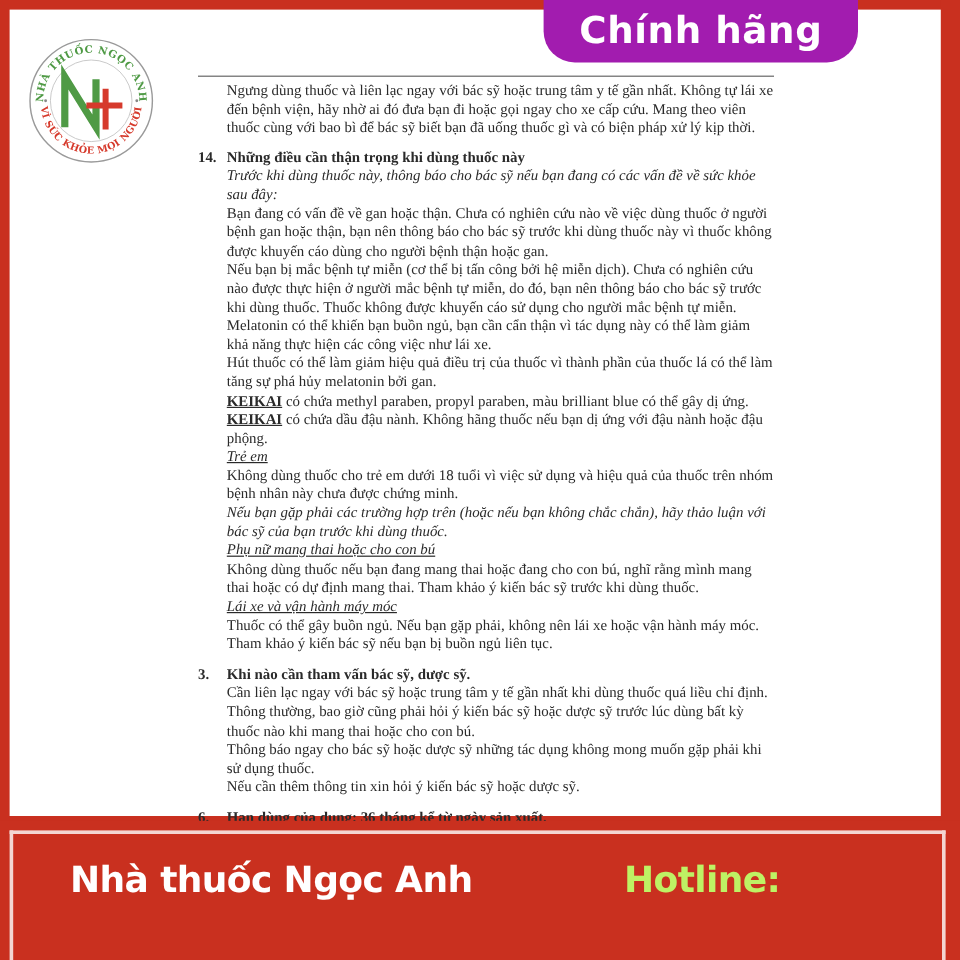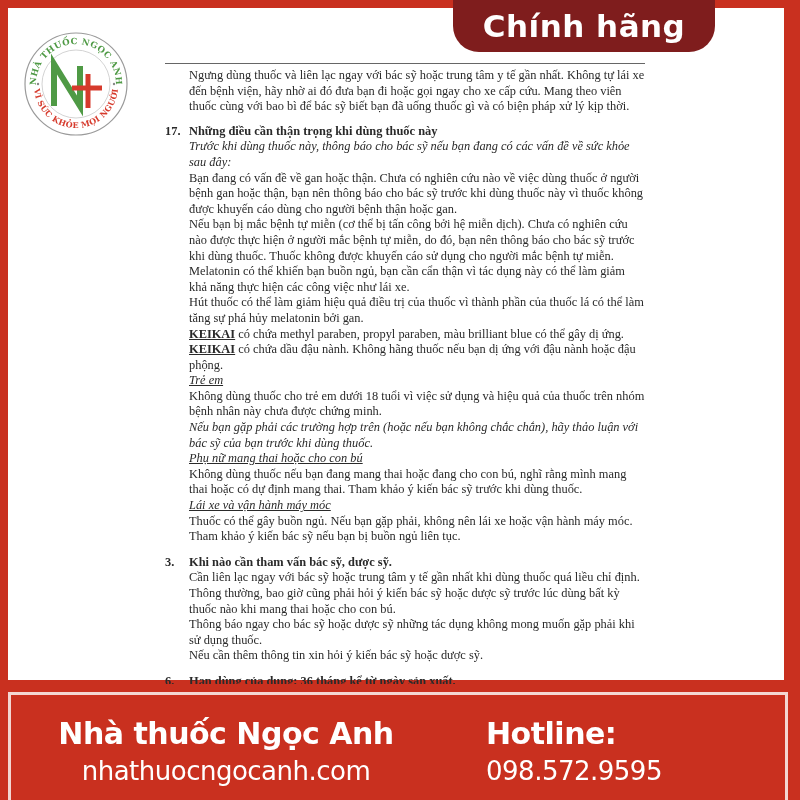--- a/index.html
+++ b/index.html
@@ -10,21 +10,21 @@
   }
   .page {
     position: absolute; left: 8px; top: 8px; width: 784px; height: 672px;
     background: #ffffff; overflow: hidden;
   }
   .right-edge {
     position: absolute; left: 784px; top: 0; width: 16px; height: 690px; background: #c9301f;
   }
   .badge {
     position: absolute; left: 453px; top: 0; width: 262px; height: 52px;
-    background: #7f1d1d; border-radius: 0 0 26px 26px;
+    background: #a21caf; border-radius: 0 0 26px 26px;
     display: flex; align-items: center; justify-content: center;
     color: #fff; font-family: "DejaVu Sans", sans-serif; font-weight: bold;
     font-size: 31px; letter-spacing: 0.5px;
   }
   .logo {
     position: absolute; left: 14px; top: 22px; width: 108px; height: 108px;
   }
   .doc {
     position: absolute; left: 165px; top: 54px; width: 640px;
     font-size: 12.4px; line-height: 15.6px; color: #2a2a2a;
@@ -40,21 +40,21 @@
   .b { font-weight: bold; text-decoration: underline; }
   .footer-strip {
     position: absolute; left: 0; top: 684px; width: 800px; height: 116px; background: #c9301f;
   }
   .footer-inner {
     position: absolute; left: 8px; top: 692px; width: 780px; height: 108px;
     border: 3px solid #f3d6d2; border-bottom: none; box-sizing: border-box;
     background: #c9301f;
   }
   .footer-left { position: absolute; left: 0; top: 20px; width: 430px; text-align: center; color: #fff; font-family: "DejaVu Sans", sans-serif; }
-  .footer-right { position: absolute; left: 475px; top: 20px; width: 260px; color: #ffffff; font-family: "DejaVu Sans", sans-serif; }
+  .footer-right { position: absolute; left: 509px; top: 20px; width: 260px; color: #bef264; font-family: "DejaVu Sans", sans-serif; }
   .f-title { font-size: 30px; font-weight: bold; line-height: 38px; letter-spacing: -0.5px; }
   .f-sub { font-size: 26px; line-height: 36px; letter-spacing: -0.5px; }
 </style>
 </head>
 <body>
 
 <div class="page">
   <svg class="logo" viewBox="0 0 108 108">
     <circle cx="54" cy="54" r="51" fill="#fff" stroke="#9a9a9a" stroke-width="1.2"></circle>
     <circle cx="54" cy="54" r="34" fill="none" stroke="#c8c8c8" stroke-width="0.8"></circle>
@@ -84,21 +84,21 @@
 
 <div class="doc">
   <div class="rule"></div>
   <div class="para first">
     <div>Ngưng dùng thuốc và liên lạc ngay với bác sỹ hoặc trung tâm y tế gần nhất. Không tự lái xe</div>
     <div>đến bệnh viện, hãy nhờ ai đó đưa bạn đi hoặc gọi ngay cho xe cấp cứu. Mang theo viên</div>
     <div>thuốc cùng với bao bì để bác sỹ biết bạn đã uống thuốc gì và có biện pháp xử lý kịp thời.</div>
   </div>
 
   <div class="sec" style="margin-top:9px">
-    <span class="num">17.</span>
+    <span class="num">14.</span>
     <div class="title">Những điều cần thận trọng khi dùng thuốc này</div>
     <div class="para it">
       <div>Trước khi dùng thuốc này, thông báo cho bác sỹ nếu bạn đang có các vấn đề về sức khỏe</div>
       <div>sau đây:</div>
     </div>
     <div class="para">
       <div>Bạn đang có vấn đề về gan hoặc thận. Chưa có nghiên cứu nào về việc dùng thuốc ở người</div>
       <div>bệnh gan hoặc thận, bạn nên thông báo cho bác sỹ trước khi dùng thuốc này vì thuốc không</div>
       <div>được khuyến cáo dùng cho người bệnh thận hoặc gan.</div>
       <div>Nếu bạn bị mắc bệnh tự miễn (cơ thể bị tấn công bởi hệ miễn dịch). Chưa có nghiên cứu</div>
@@ -141,19 +141,17 @@
   <div class="sec" style="margin-top:10px">
     <span class="num">6.</span>
     <div class="title"><span>Hạn dùng của dụng:</span><span style="font-weight:bold"> 36 tháng kể từ ngày sản xuất.</span></div>
   </div>
 </div>
 
 <div class="footer-strip"></div>
 <div class="footer-inner">
   <div class="footer-left">
     <div class="f-title">Nhà thuốc Ngọc Anh</div>
-    <div class="f-sub">nhathuocngocanh.com</div>
   </div>
   <div class="footer-right">
     <div class="f-title">Hotline:</div>
-    <div class="f-sub">098.572.9595</div>
   </div>
 </div>
 
 </body></html>

